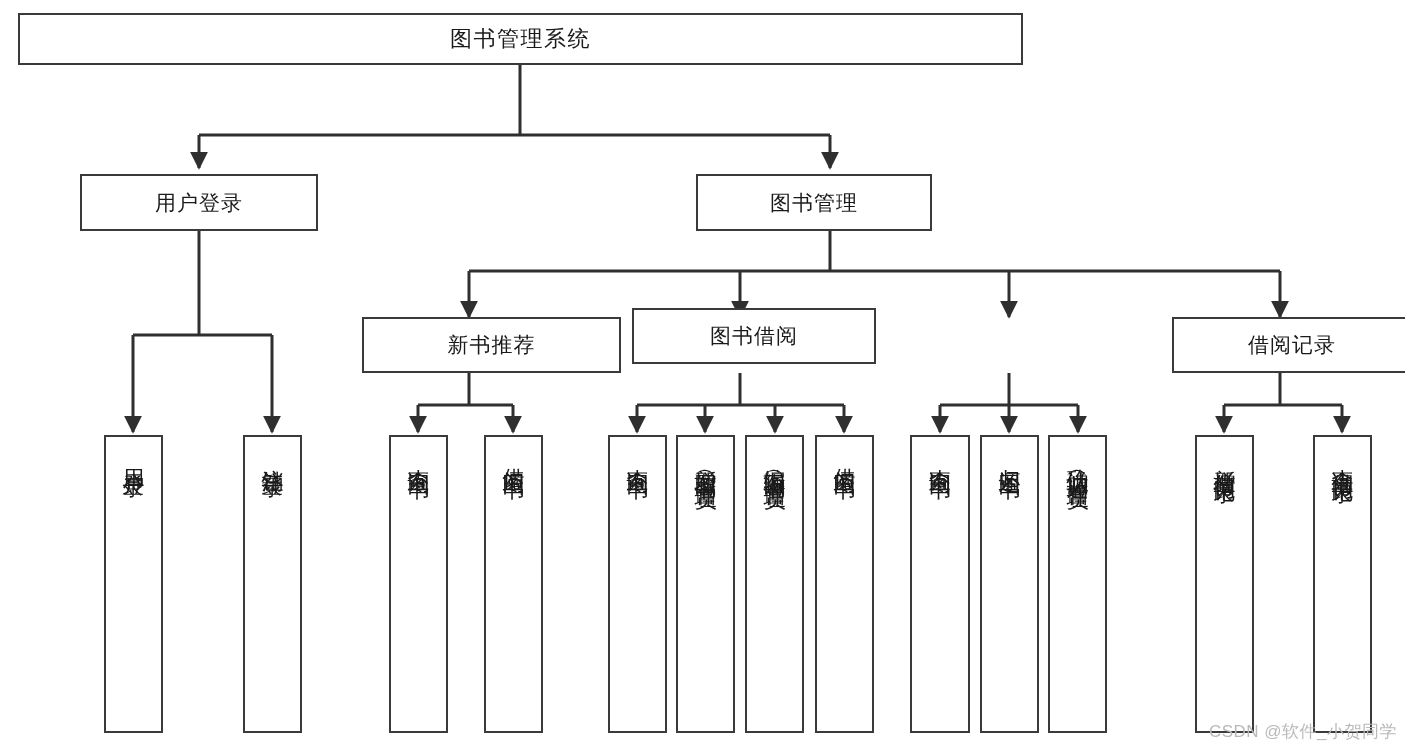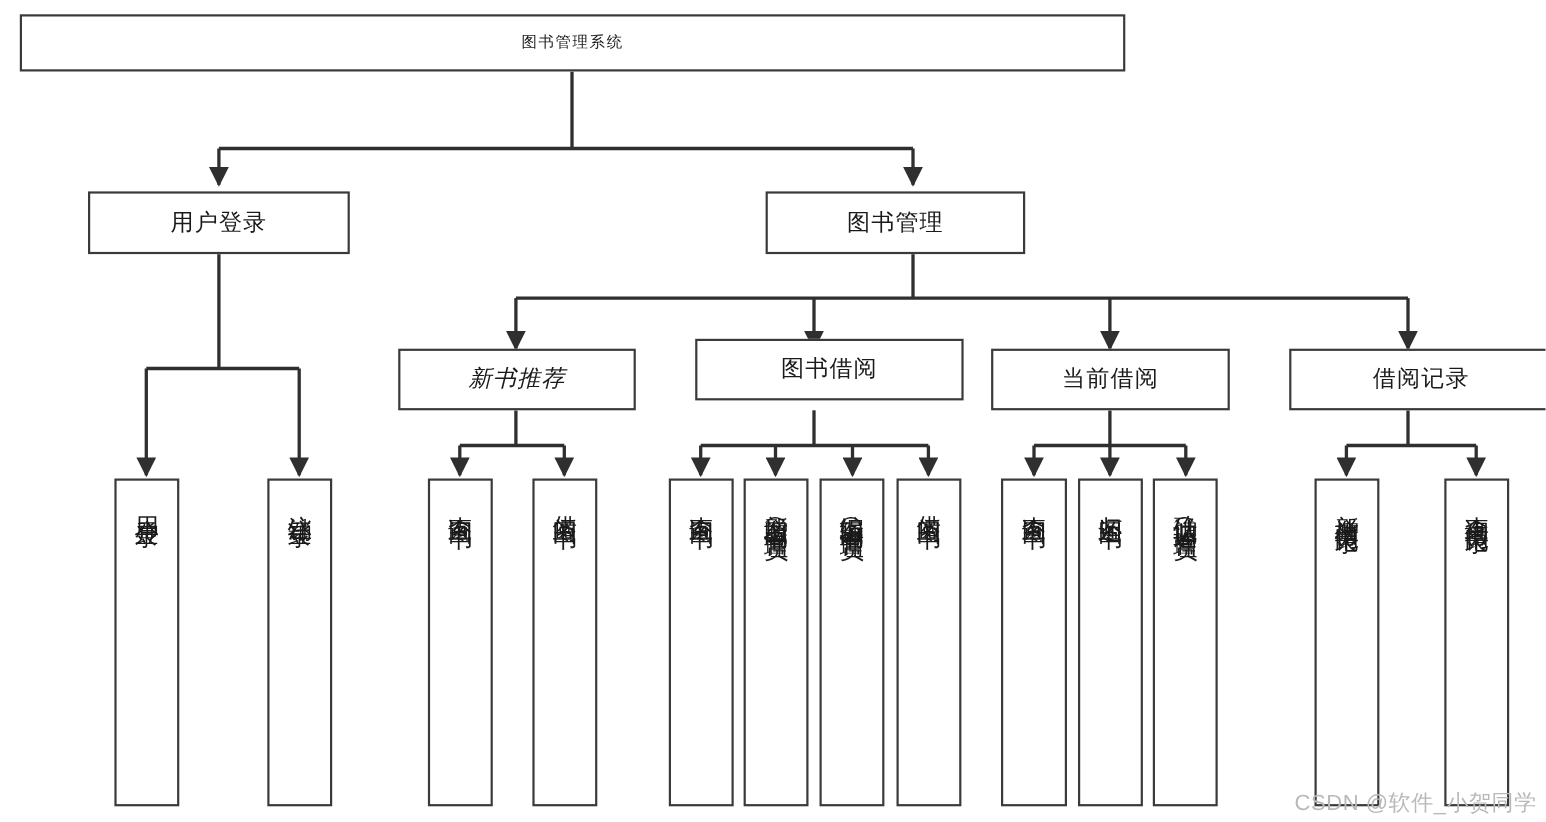--- a/index.html
+++ b/index.html
@@ -25,41 +25,41 @@
   .node .lbl{
     display:block;
     text-align:center;
     line-height:1.22;
     white-space:pre;
   }
   .node.horiz .lbl{
     font-size:21px;
     letter-spacing:1px;
   }
-  .node.root .lbl{font-size:14px;letter-spacing:1.5px;}
+  .node.root .lbl{font-size:22px;letter-spacing:1.5px;}
 
   
   .node.vert{
     align-items:flex-start;
     justify-content:center;
     padding-top:14px;
   }
   .node.vert .lbl{
     writing-mode:vertical-rl;
     text-orientation:upright;
     font-size:22px;
     letter-spacing:3px;
     line-height:1;
   }
 
   .watermark{
     position:absolute;
     right:8px;
     bottom:4px;
-    font-size:20px;
+    font-size:17px;
     color:#b9b9b9;
     letter-spacing:.5px;
     white-space:nowrap;
     user-select:none;
   }
 </style>
 </head>
 <body>
 
 <div id="stage">
@@ -118,28 +118,25 @@
     <span class="lbl">图书管理系统</span>
   </div>
 
   <div class="node horiz" style="left:80px;top:174px;width:238px;height:57px;">
     <span class="lbl">用户登录</span>
   </div>
   <div class="node horiz" style="left:696px;top:174px;width:236px;height:57px;">
     <span class="lbl">图书管理</span>
   </div>
 
-  <div class="node horiz" style="left:362px;top:317px;width:216px;height:56px;font-style:italic;">
+  <div class="node horiz" style="left:362px;top:317px;width:259px;height:56px;">
     <span class="lbl">新书推荐</span>
   </div>
   <div class="node horiz" style="left:632px;top:308px;width:244px;height:56px;">
     <span class="lbl">图书借阅</span>
-  </div>
-  <div class="node horiz" style="left:901px;top:317px;width:217px;height:56px;">
-    <span class="lbl">当前借阅</span>
   </div>
   <div class="node horiz" style="left:1172px;top:317px;width:240px;height:56px;">
     <span class="lbl">借阅记录</span>
   </div>
 
   <div class="node vert" style="left:104px;top:435px;width:59px;height:298px;">
     <span class="lbl">用户登录</span>
   </div>
   <div class="node vert" style="left:243px;top:435px;width:59px;height:298px;">
     <span class="lbl">注销登录</span>

